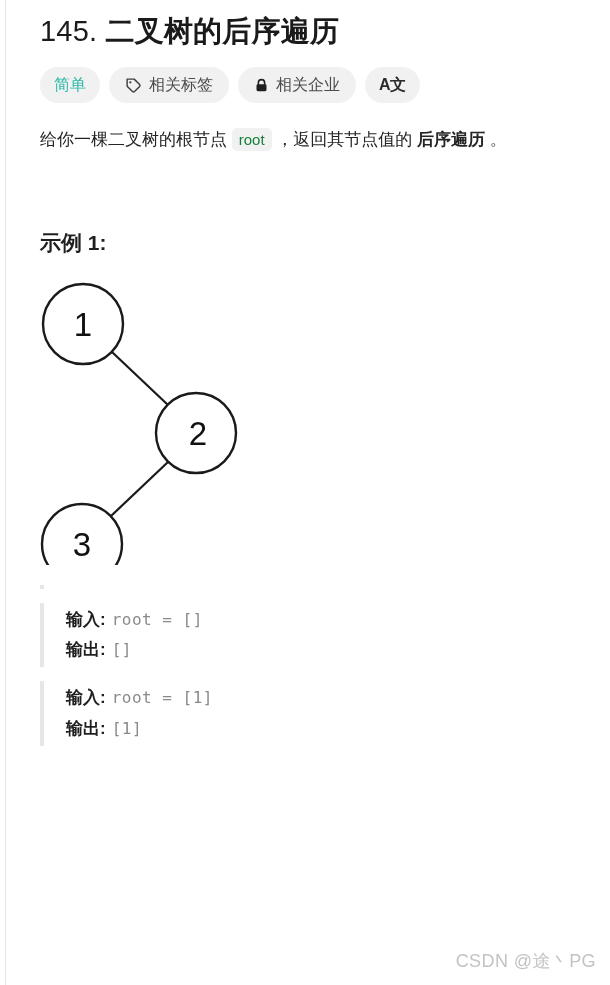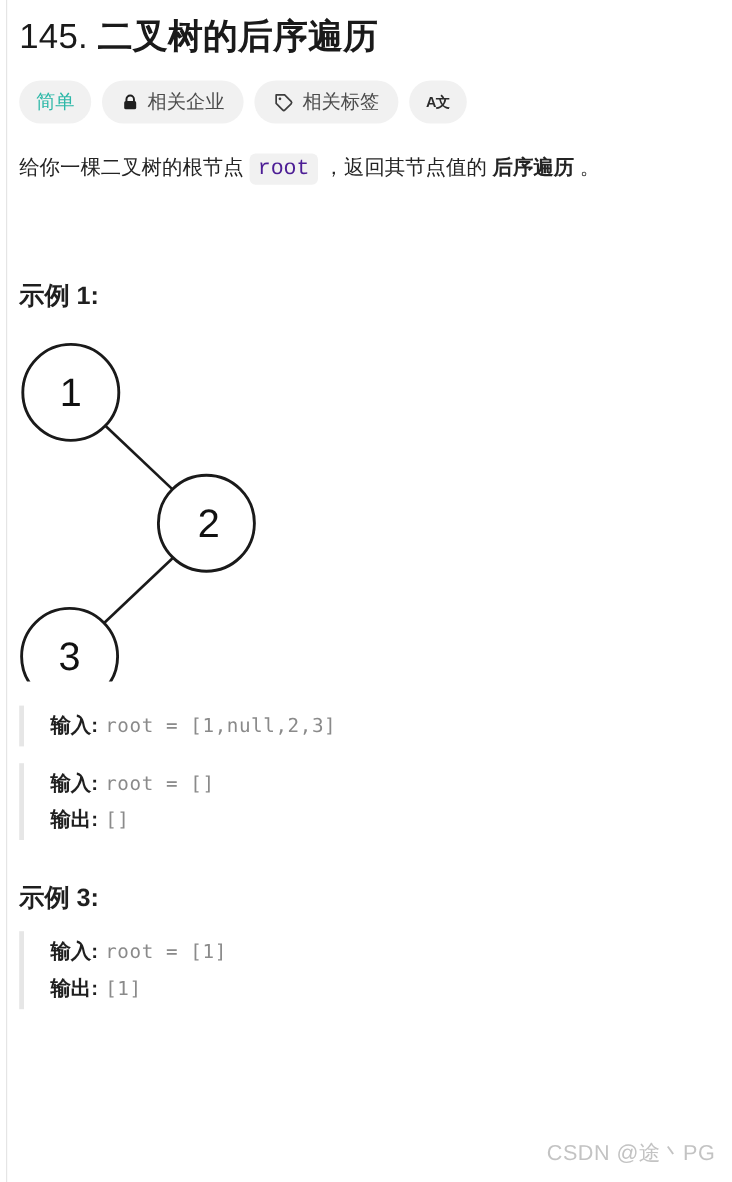--- a/index.html
+++ b/index.html
@@ -21,21 +21,21 @@
     top: 0;
     width: 1px;
     height: 985px;
     background: #e5e5e5;
   }
 
   .page {
     position: absolute;
     left: 0; top: 0;
     width: 549px;
-    padding: 0 18px 0 16px;
+    padding: 0 18px 0 40px;
   }
 
   
   .title {
     margin: 12px 0 0 0;
     font-size: 29px;
     line-height: 1.35;
     font-weight: 700;
     color: #1a1a1a;
     letter-spacing: 0.2px;
@@ -60,40 +60,40 @@
     background: #f1f1f1;
     font-size: 16px;
     color: #4c4c4c;
     cursor: pointer;
     white-space: nowrap;
   }
   .pill.difficulty { color: #2db8a8; padding: 0 14px; }
   .pill.square { padding: 0 14px; }
   .pill svg { display: block; }
   .translate-glyph {
-    font-size: 12px;
+    font-size: 16px;
     font-weight: 600;
     color: #2b2b2b;
     letter-spacing: -0.5px;
   }
 
   
   .desc {
     margin-top: 22px;
     font-size: 17px;
     line-height: 1.75;
     color: #242424;
   }
   .desc code {
-    font-family: Liberation Mono, monospace;
-    font-size: 18px;
+    font-family: Liberation Sans, sans-serif;
+    font-size: 15px;
     background: #f1f1f1;
     border-radius: 5px;
     padding: 3px 7px;
-    color: #4c1d95;
+    color: #15803d;
   }
   .desc b { font-weight: 700; }
 
   
   .ex-head {
     font-size: 21px;
     font-weight: 700;
     color: #1f1f1f;
   }
   .ex1-head { margin-top: 74px; }
@@ -151,42 +151,42 @@
 
   <h1 class="title">
     <span class="num">145.</span>
     <span>二叉树的后序遍历</span>
   </h1>
 
   <div class="tagbar">
 
     <div class="pill difficulty">
       <span>简单</span>
+    </div>
+
+    <div class="pill">
+      <span>
+        <svg width="17" height="17" viewBox="0 0 24 24" fill="none" stroke="#3d3d3d" stroke-width="2" stroke-linecap="round" stroke-linejoin="round">
+          <path d="M20.6 13.4 13.4 20.6a2 2 0 0 1-2.8 0L3 13V3h10l7.6 7.6a2 2 0 0 1 0 2.8z"></path>
+          <circle cx="7.5" cy="7.5" r="1.6" fill="#3d3d3d" stroke="none"></circle>
+        </svg>
+      </span>
+      <span>相关标签</span>
     </div>
 
     <div class="pill">
       <span>
         <svg width="15" height="17" viewBox="0 0 24 24">
           <path d="M7 10V7.5a5 5 0 0 1 10 0V10" fill="none" stroke="#1f1f1f" stroke-width="2.6" stroke-linecap="round"></path>
           <rect x="4" y="10" width="16" height="11" rx="2.2" fill="#1f1f1f"></rect>
         </svg>
       </span>
       <span>相关企业</span>
     </div>
 
-    <div class="pill">
-      <span>
-        <svg width="17" height="17" viewBox="0 0 24 24" fill="none" stroke="#3d3d3d" stroke-width="2" stroke-linecap="round" stroke-linejoin="round">
-          <path d="M20.6 13.4 13.4 20.6a2 2 0 0 1-2.8 0L3 13V3h10l7.6 7.6a2 2 0 0 1 0 2.8z"></path>
-          <circle cx="7.5" cy="7.5" r="1.6" fill="#3d3d3d" stroke="none"></circle>
-        </svg>
-      </span>
-      <span>相关标签</span>
-    </div>
-
     <div class="pill square">
       <span class="translate-glyph">A文</span>
     </div>
   </div>
 
   <p class="desc">
     <span>给你一棵二叉树的根节点 </span><code>root</code><span> ，返回其节点值的 </span><b>后序遍历</b><span> 。</span>
   </p>
 
   <div class="ex-head ex1-head">示例 1:</div>
@@ -202,36 +202,32 @@
 
       <circle cx="156" cy="160" r="40" fill="#ffffff" stroke="#1a1a1a" stroke-width="2.4"></circle>
       <text x="158" y="160" text-anchor="middle" dominant-baseline="central" font-family="Liberation Sans, sans-serif" font-size="33" fill="#111111">2</text>
 
       <circle cx="42" cy="271" r="40" fill="#ffffff" stroke="#1a1a1a" stroke-width="2.4"></circle>
       <text x="42" y="271" text-anchor="middle" dominant-baseline="central" font-family="Liberation Sans, sans-serif" font-size="33" fill="#111111">3</text>
     </svg>
   </div>
 
   <div class="io-block">
-    <div class="io-row">
-      <span class="io-label">输入:</span><span class="io-val">root = [1,null,2,3]</span>
-    </div>
   </div>
 
 
   <div class="io-block ex2-block">
     <div class="io-row">
       <span class="io-label">输入:</span><span class="io-val">root = []</span>
     </div>
     <div class="io-row">
       <span class="io-label">输出:</span><span class="io-val">[]</span>
     </div>
   </div>
 
-  <div class="ex-head later">示例 3:</div>
 
   <div class="io-block ex3-block">
     <div class="io-row">
       <span class="io-label">输入:</span><span class="io-val">root = [1]</span>
     </div>
     <div class="io-row">
       <span class="io-label">输出:</span><span class="io-val">[1]</span>
     </div>
   </div>
 

